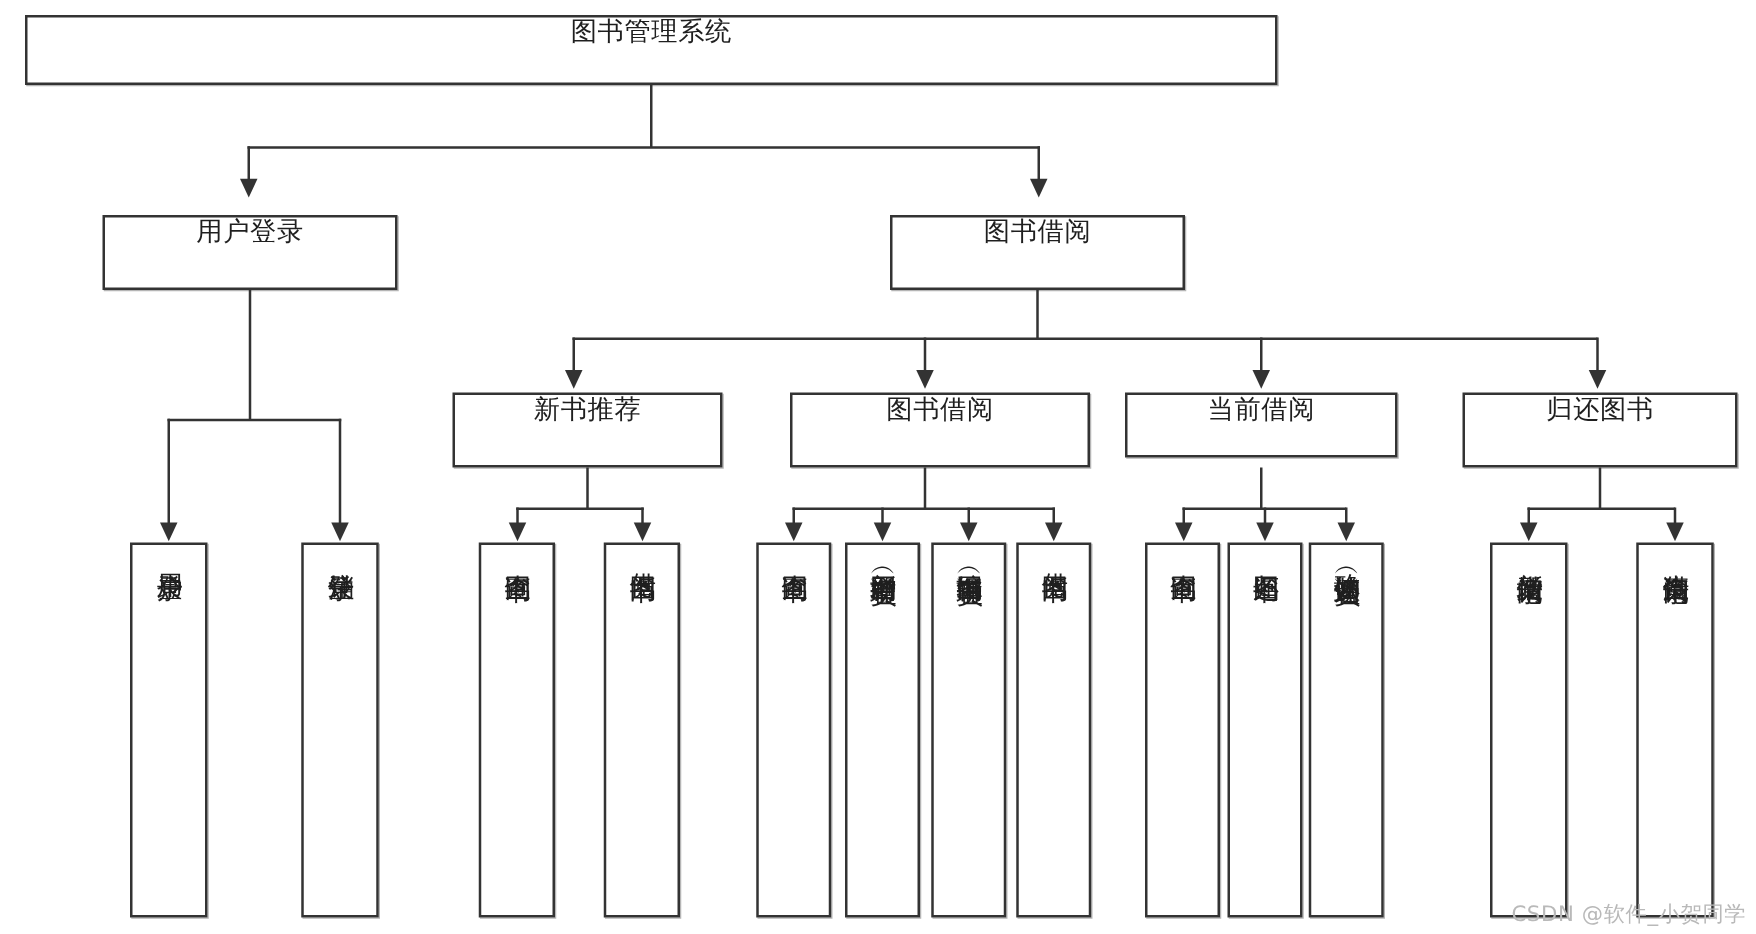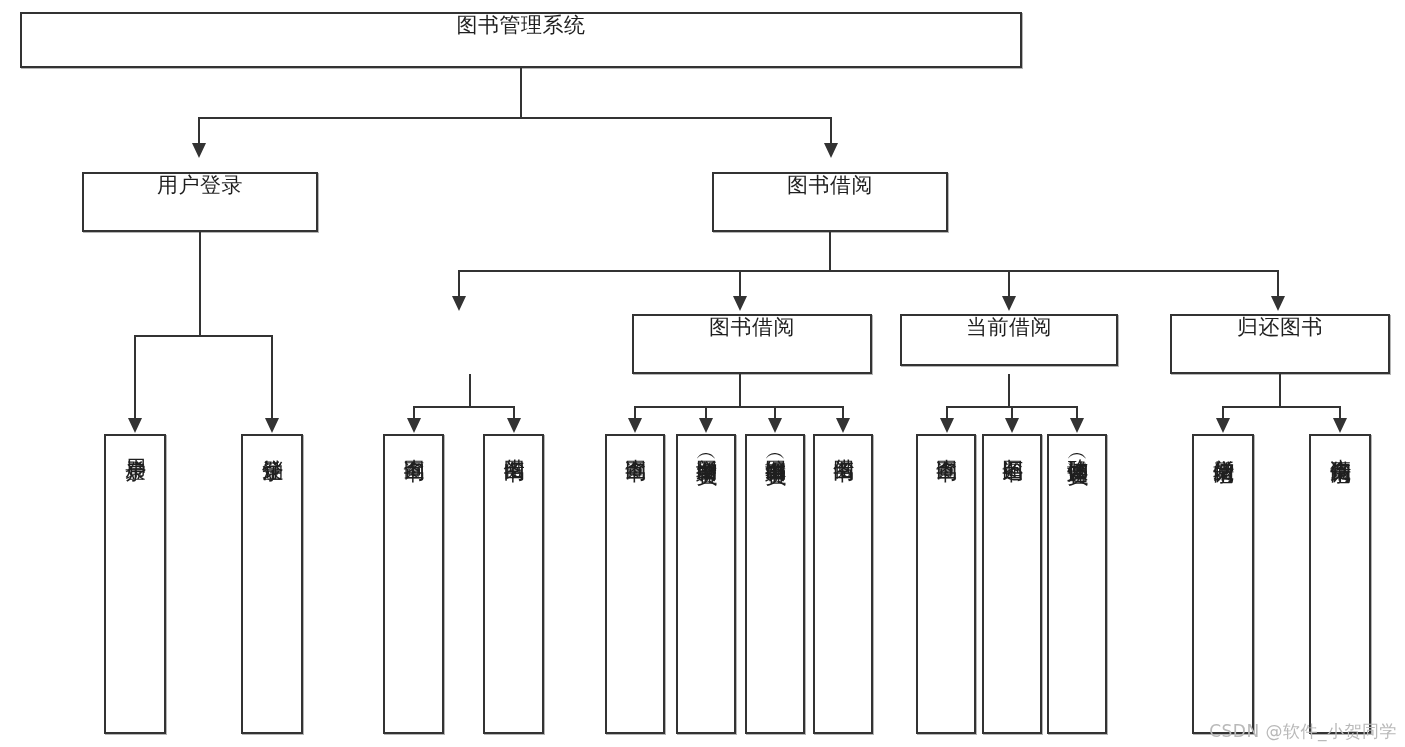--- a/index.html
+++ b/index.html
@@ -111,20 +111,23 @@
   <div class="edge edge-h" style="left:458px; top:270px; width:820px; height:2px;"></div>
   <div class="edge edge-v" style="left:458px; top:270px; width:2px; height:28px;"></div>
   <div class="arrow" style="left:452px; top:296px;"></div>
   <div class="edge edge-v" style="left:739px; top:270px; width:2px; height:28px;"></div>
   <div class="arrow" style="left:733px; top:296px;"></div>
   <div class="edge edge-v" style="left:1008px; top:270px; width:2px; height:28px;"></div>
   <div class="arrow" style="left:1002px; top:296px;"></div>
   <div class="edge edge-v" style="left:1277px; top:270px; width:2px; height:28px;"></div>
   <div class="arrow" style="left:1271px; top:296px;"></div>
 
+  <div class="node node-h" style="left:362px; top:314px; width:216px; height:60px;">
+    <span class="label">新书推荐</span>
+  </div>
   <div class="node node-h" style="left:632px; top:314px; width:240px; height:60px;">
     <span class="label">图书借阅</span>
   </div>
   <div class="node node-h" style="left:900px; top:314px; width:218px; height:52px;">
     <span class="label">当前借阅</span>
   </div>
   <div class="node node-h" style="left:1170px; top:314px; width:220px; height:60px;">
     <span class="label">归还图书</span>
   </div>
 

